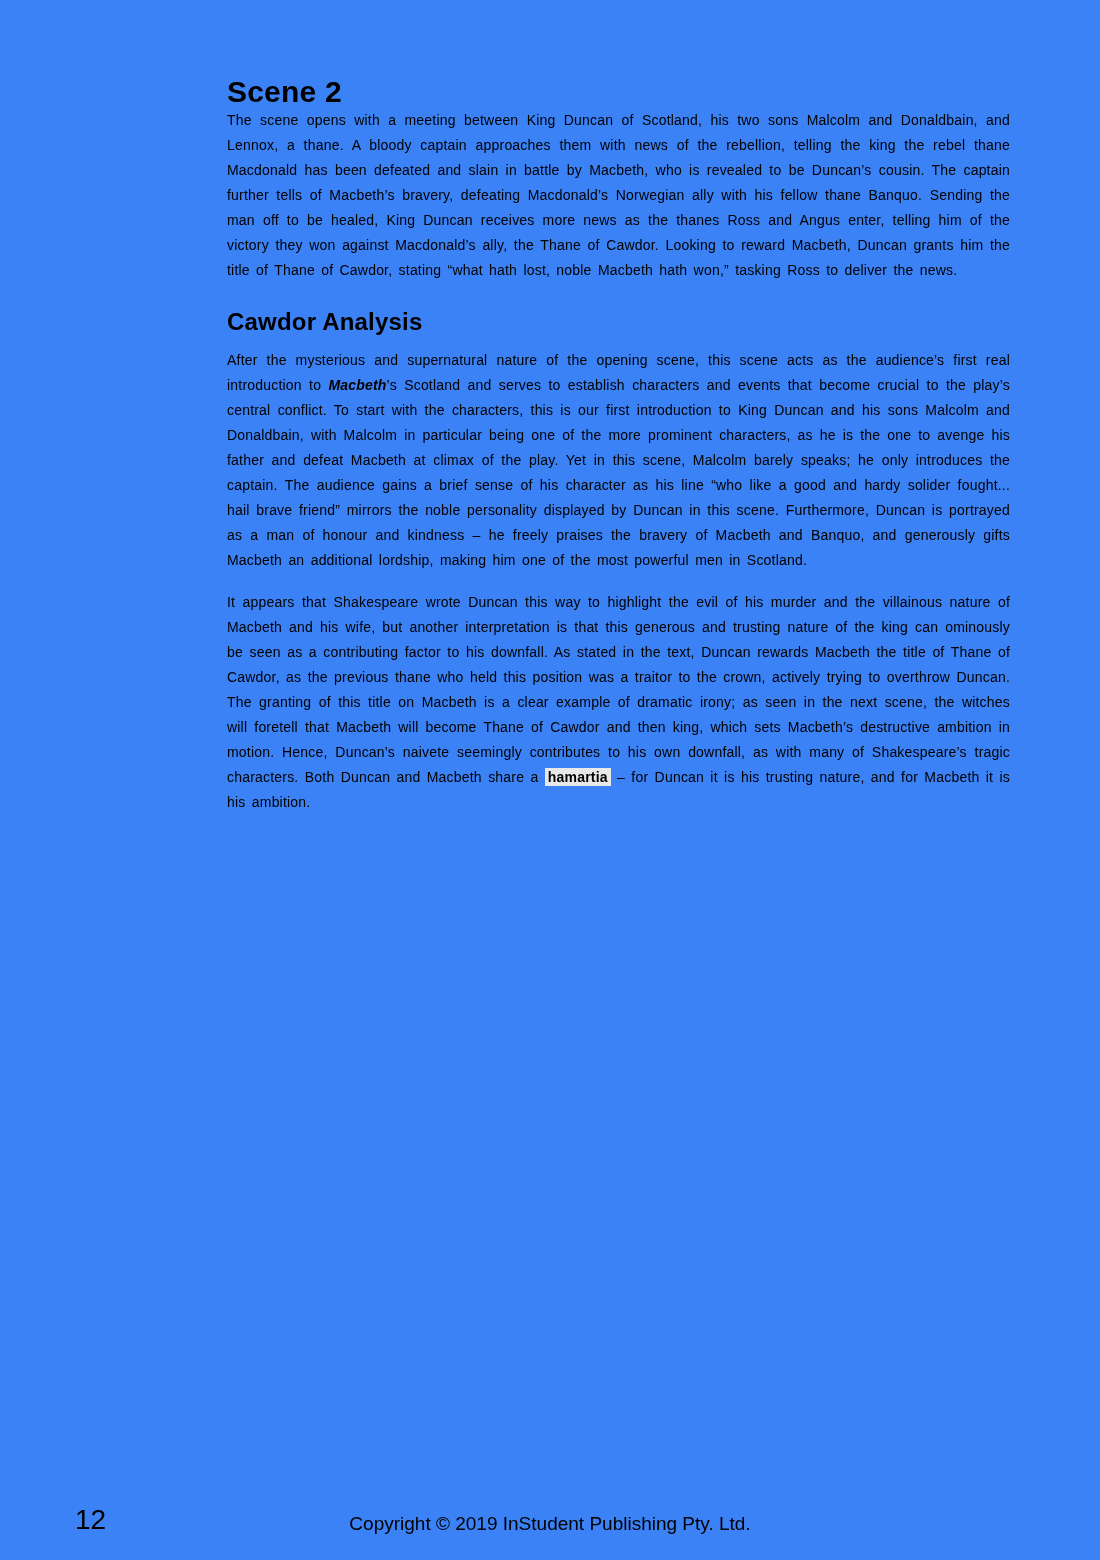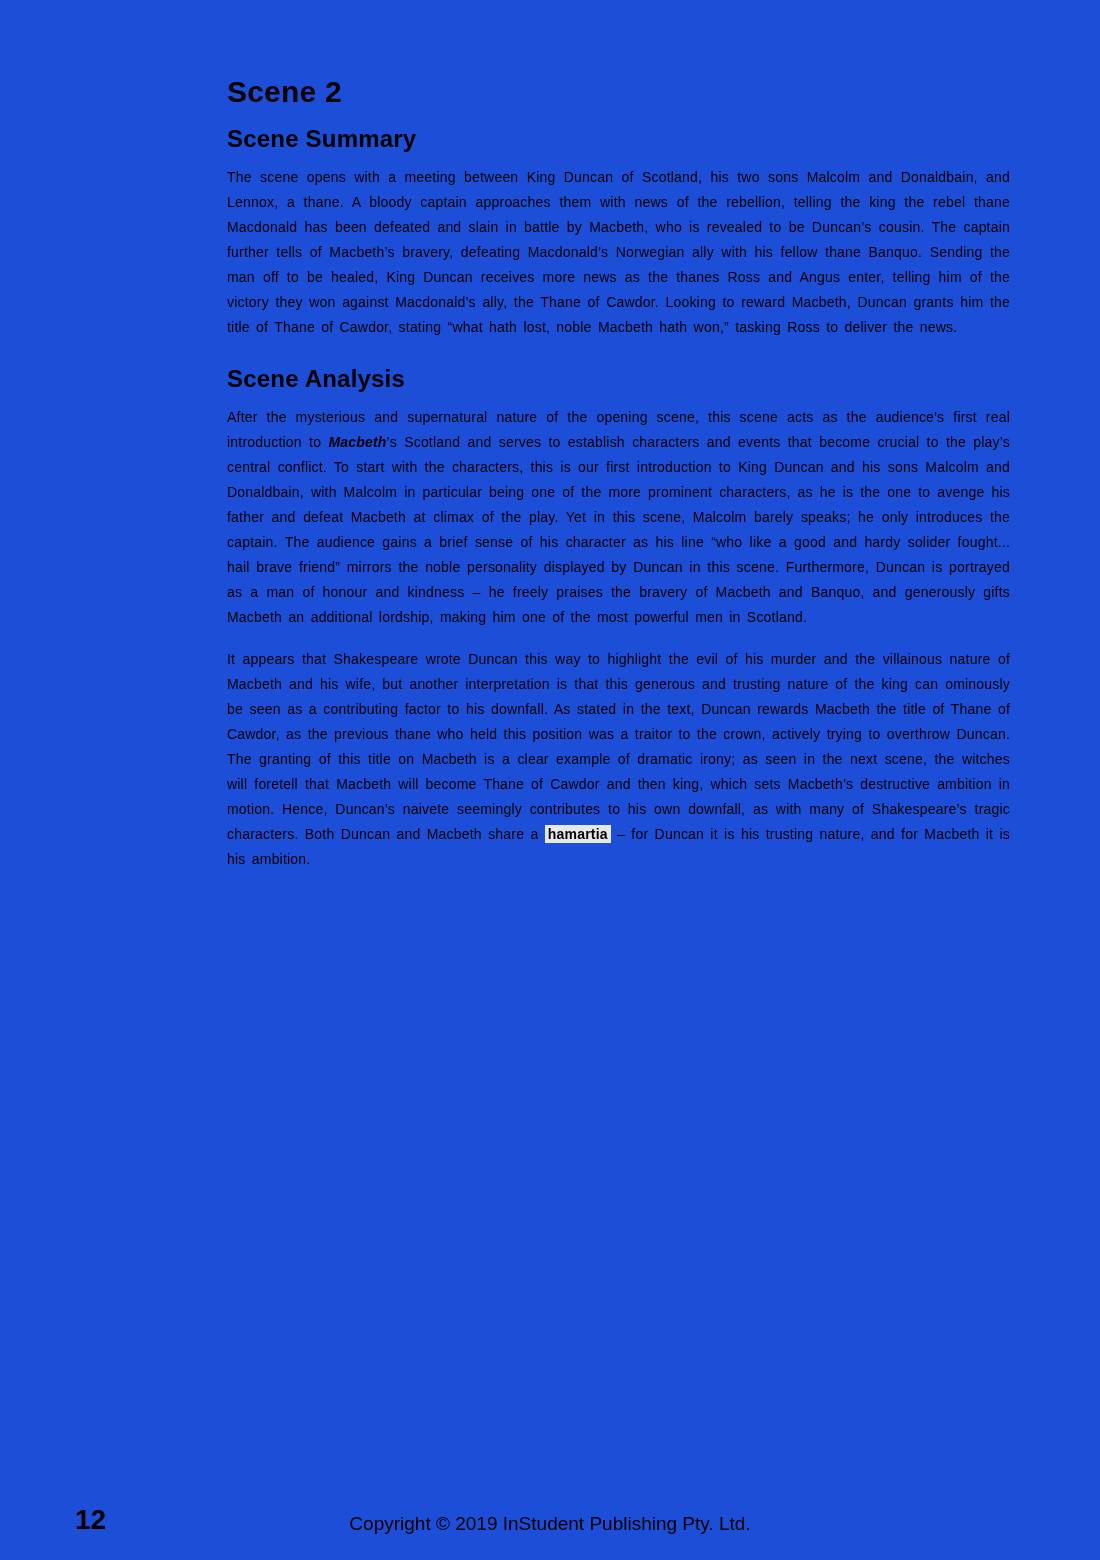--- a/index.html
+++ b/index.html
@@ -11,21 +11,21 @@
     width: 1100px;
     height: 1560px;
     position: relative;
     font-family: "Liberation Sans", "DejaVu Sans", sans-serif;
     color: #000000;
     overflow: hidden;
   }
   .page {
     position: absolute;
     inset: 0;
-    background: #1d4ed8;
+    background: #3b82f6;
   }
   .main-col {
     position: absolute;
     left: 227px;
     top: 0;
     width: 800px;
   }
   h1.scene-title {
     font-size: 30px;
     line-height: 32px;
@@ -66,45 +66,44 @@
     font-size: 19px;
     line-height: 31px;
     text-align: left;
   }
   .page-number {
     position: absolute;
     left: 75px;
     top: 1505px;
     font-size: 28px;
     line-height: 30px;
-    font-weight: 700;
+    font-weight: 400;
   }
   .copyright {
     position: absolute;
     left: 0;
     top: 1512px;
     width: 1100px;
     text-align: center;
     font-size: 19px;
     line-height: 24px;
   }
 </style>
 </head>
 <body>
 
 <div class="page">
 
   <main class="main-col">
     <h1 class="scene-title">Scene 2</h1>
 
-    <h2 class="sub-heading">Scene Summary</h2>
 
     <p class="body-par"><span>The scene opens with a meeting between King Duncan of Scotland, his two sons Malcolm and Donaldbain, and Lennox, a thane. A bloody captain approaches them with news of the rebellion, telling the king the rebel thane Macdonald has been defeated and slain in battle by Macbeth, who is revealed to be Duncan’s cousin. The captain further tells of Macbeth’s bravery, defeating Macdonald’s Norwegian ally with his fellow thane Banquo. Sending the man off to be healed, King Duncan receives more news as the thanes Ross and Angus enter, telling him of the victory they won against Macdonald’s ally, the Thane of Cawdor. Looking to reward Macbeth, Duncan grants him the title of Thane of Cawdor, stating “what hath lost, noble Macbeth hath won,” tasking Ross to deliver the news.</span></p>
 
-    <h2 class="sub-heading analysis">Scene Analysis</h2>
+    <h2 class="sub-heading analysis">Cawdor Analysis</h2>
 
     <p class="body-par"><span>After the mysterious and supernatural nature of the opening scene, this scene acts as the audience’s first real introduction to </span><span class="seg-italic">Macbeth</span><span>’s Scotland and serves to establish characters and events that become crucial to the play’s central conflict. To start with the characters, this is our first introduction to King Duncan and his sons Malcolm and Donaldbain, with Malcolm in particular being one of the more prominent characters, as he is the one to avenge his father and defeat Macbeth at climax of the play. Yet in this scene, Malcolm barely speaks; he only introduces the captain. The audience gains a brief sense of his character as his line “who like a good and hardy solider fought... hail brave friend” mirrors the noble personality displayed by Duncan in this scene. Furthermore, Duncan is portrayed as a man of honour and kindness – he freely praises the bravery of Macbeth and Banquo, and generously gifts Macbeth an additional lordship, making him one of the most powerful men in Scotland.</span></p>
 
     <p class="body-par"><span>It appears that Shakespeare wrote Duncan this way to highlight the evil of his murder and the villainous nature of Macbeth and his wife, but another interpretation is that this generous and trusting nature of the king can ominously be seen as a contributing factor to his downfall. As stated in the text, Duncan rewards Macbeth the title of Thane of Cawdor, as the previous thane who held this position was a traitor to the crown, actively trying to overthrow Duncan. The granting of this title on Macbeth is a clear example of dramatic irony; as seen in the next scene, the witches will foretell that Macbeth will become Thane of Cawdor and then king, which sets Macbeth’s destructive ambition in motion. Hence, Duncan’s naivete seemingly contributes to his own downfall, as with many of Shakespeare’s tragic characters. Both Duncan and Macbeth share a </span><span class="seg-term">hamartia</span><span> – for Duncan it is his trusting nature, and for Macbeth it is his ambition.</span></p>
   </main>
 
 
   <footer>
     <div class="page-number">12</div>
     <div class="copyright">Copyright © 2019 InStudent Publishing Pty. Ltd.</div>

